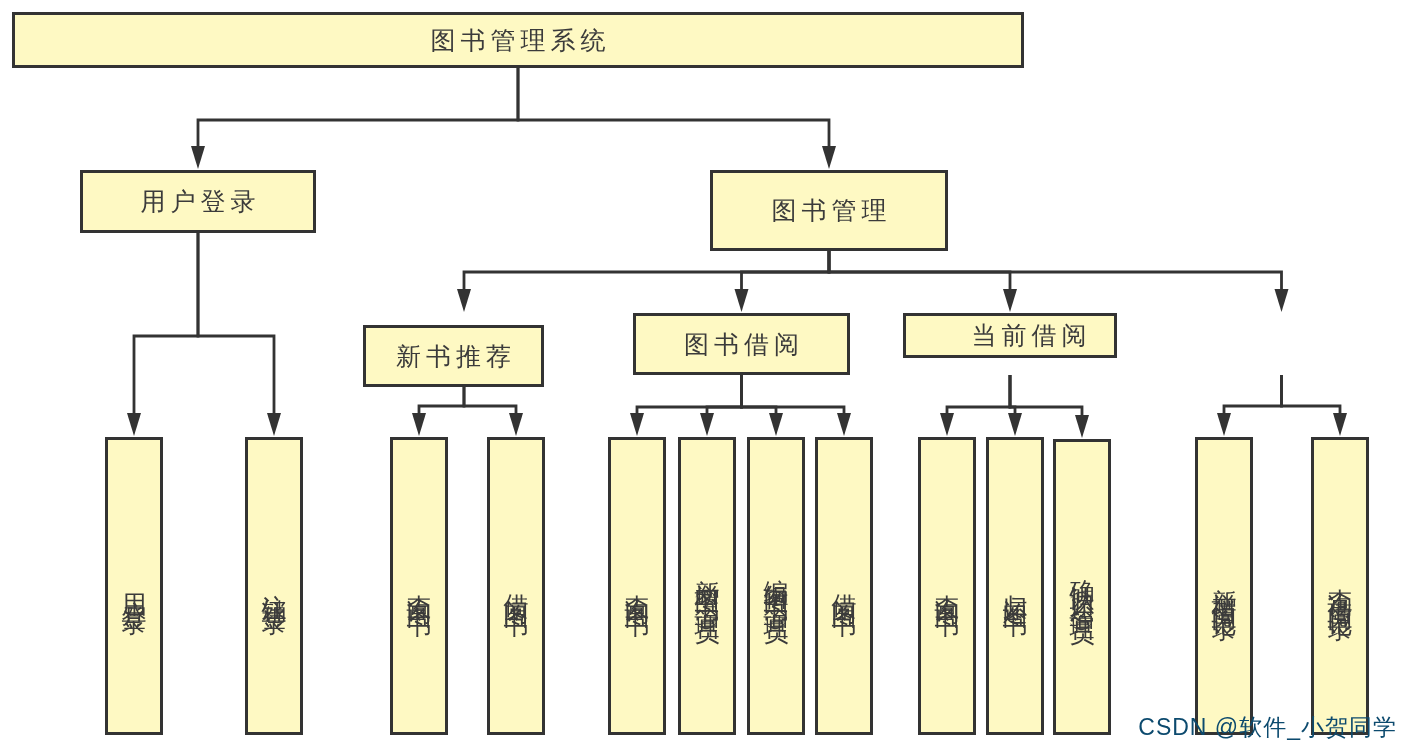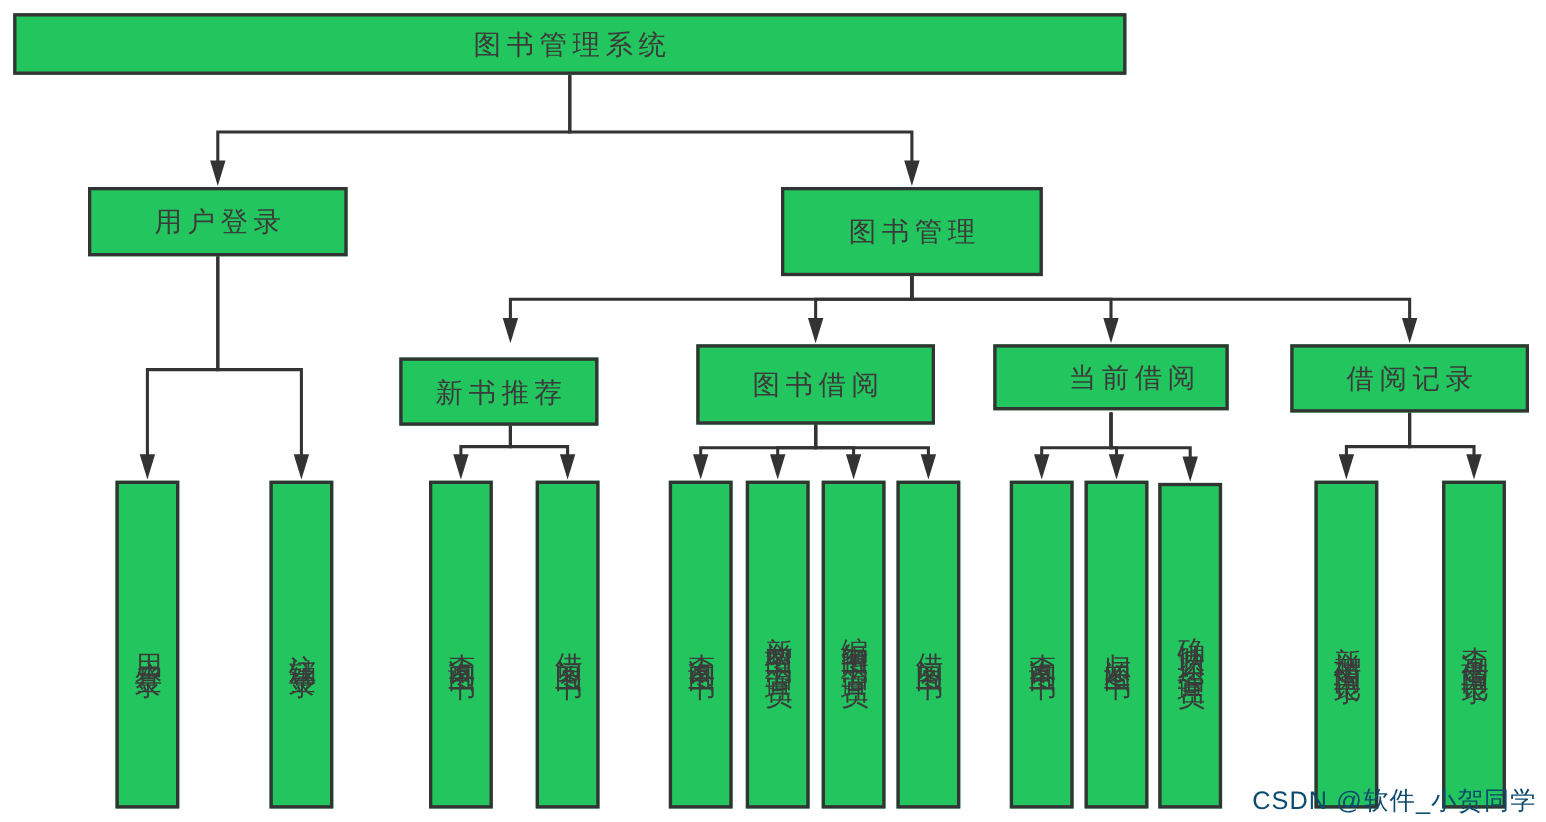--- a/index.html
+++ b/index.html
@@ -8,21 +8,21 @@
     width:1405px;height:747px;
     background:#ffffff;
     overflow:hidden;
     font-family:"Liberation Sans","DejaVu Sans",sans-serif;
   }
   #edges{position:absolute;left:0;top:0;width:1405px;height:747px;pointer-events:none;}
   .node{
     position:absolute;
     box-sizing:border-box;
     border:3px solid #333333;
-    background:#22c55e;
+    background:#fef9c3;
     color:#3b3b3b;
     display:flex;
     align-items:center;
     justify-content:center;
     font-size:25px;
     text-align:center;
     z-index:2;
   }
   .node.horizontal{letter-spacing:5px;text-indent:5px;}
   .node.vertical{
@@ -85,23 +85,22 @@
       <path d="M 1281.5 375 V 406 H 1224 V 419" fill="none" stroke="#333333" stroke-width="2.8"></path>
       <polygon points="1217,413 1231,413 1224,436" fill="#333333"></polygon>
       <path d="M 1281.5 375 V 406 H 1340 V 419" fill="none" stroke="#333333" stroke-width="2.8"></path>
       <polygon points="1333,413 1347,413 1340,436" fill="#333333"></polygon>
     </svg>
   <div id="watermark" style="color: #0c4a6e;">CSDN @软件_小贺同学</div>
 <div class="node horizontal" style="left: 12px; top: 12px; width: 1012px; height: 56px;">图书管理系统</div>
     <div class="node horizontal" style="left: 80px; top: 170px; width: 236px; height: 63px;">用户登录</div>
     <div class="node horizontal" style="left: 710px; top: 170px; width: 238px; height: 81px;">图书管理</div>
     <div class="node horizontal" style="left: 363px; top: 325px; width: 181px; height: 62px;">新书推荐</div>
-    <div class="node horizontal" style="left: 633px; top: 313px; width: 217px; height: 73px;">图书借阅</div>
-    <div class="node horizontal" style="left: 903px; top: 313px; width: 214px; height: 60px; padding-left: 38px;">当前借阅</div>
-    <div class="node horizontal" style="left: 1173px; top: 313px; width: 217px; height: 62px;">借阅记录</div>
+    <div class="node horizontal" style="left: 633px; top: 313px; width: 217px; height: 62px;">图书借阅</div>
+    <div class="node horizontal" style="left: 903px; top: 313px; width: 214px; height: 45px; padding-left: 38px;">当前借阅</div>
     <div class="node vertical" style="left: 105px; top: 437px; width: 58px; height: 298px;">用户登录</div>
     <div class="node vertical" style="left: 245px; top: 437px; width: 58px; height: 298px;">注销登录</div>
     <div class="node vertical" style="left: 390px; top: 437px; width: 58px; height: 298px;">查询图书</div>
     <div class="node vertical" style="left: 487px; top: 437px; width: 58px; height: 298px;">借阅图书</div>
     <div class="node vertical" style="left: 608px; top: 437px; width: 58px; height: 298px;">查询图书</div>
     <div class="node vertical" style="left: 678px; top: 437px; width: 58px; height: 298px;">新增图书（管理员）</div>
     <div class="node vertical" style="left: 747px; top: 437px; width: 58px; height: 298px;">编辑图书（管理员）</div>
     <div class="node vertical" style="left: 815px; top: 437px; width: 58px; height: 298px;">借阅图书</div>
     <div class="node vertical" style="left: 918px; top: 437px; width: 58px; height: 298px;">查询图书</div>
     <div class="node vertical" style="left: 986px; top: 437px; width: 58px; height: 298px;">归还图书</div>

